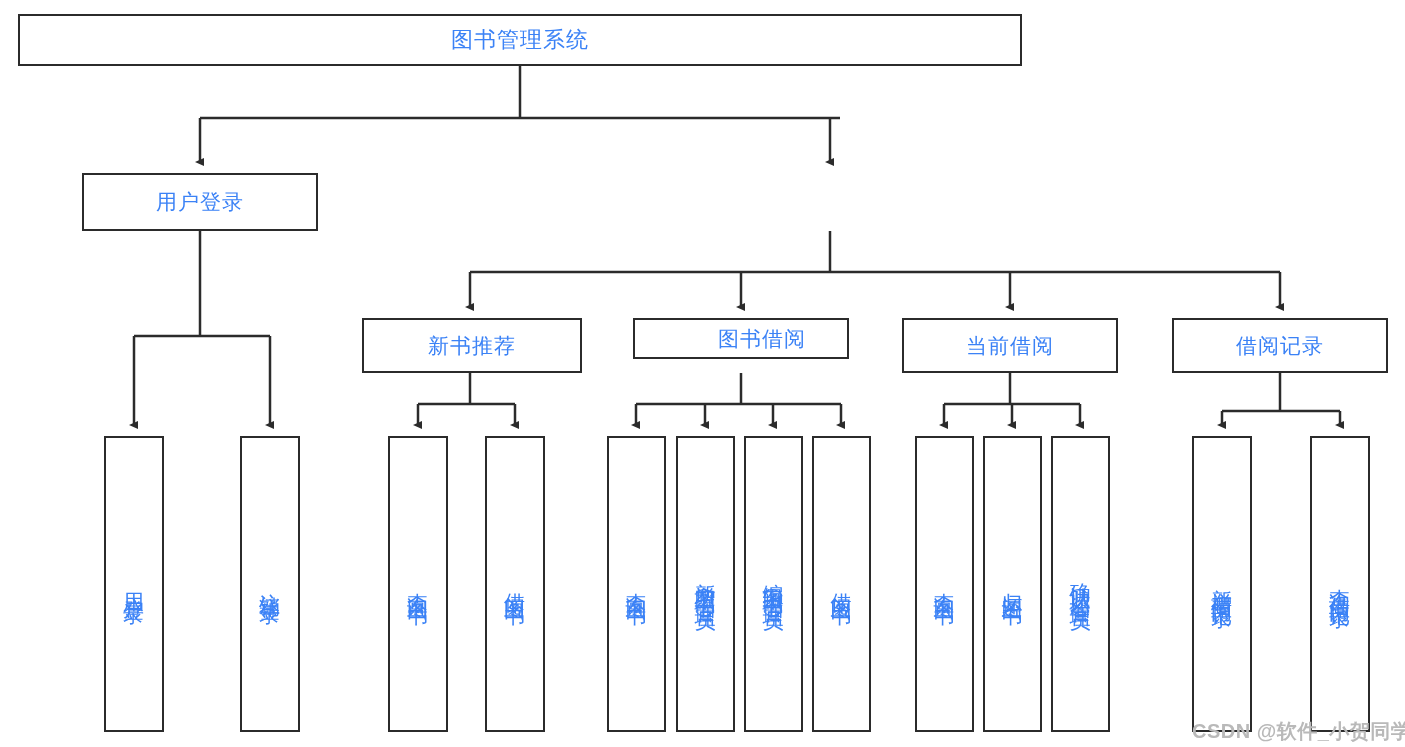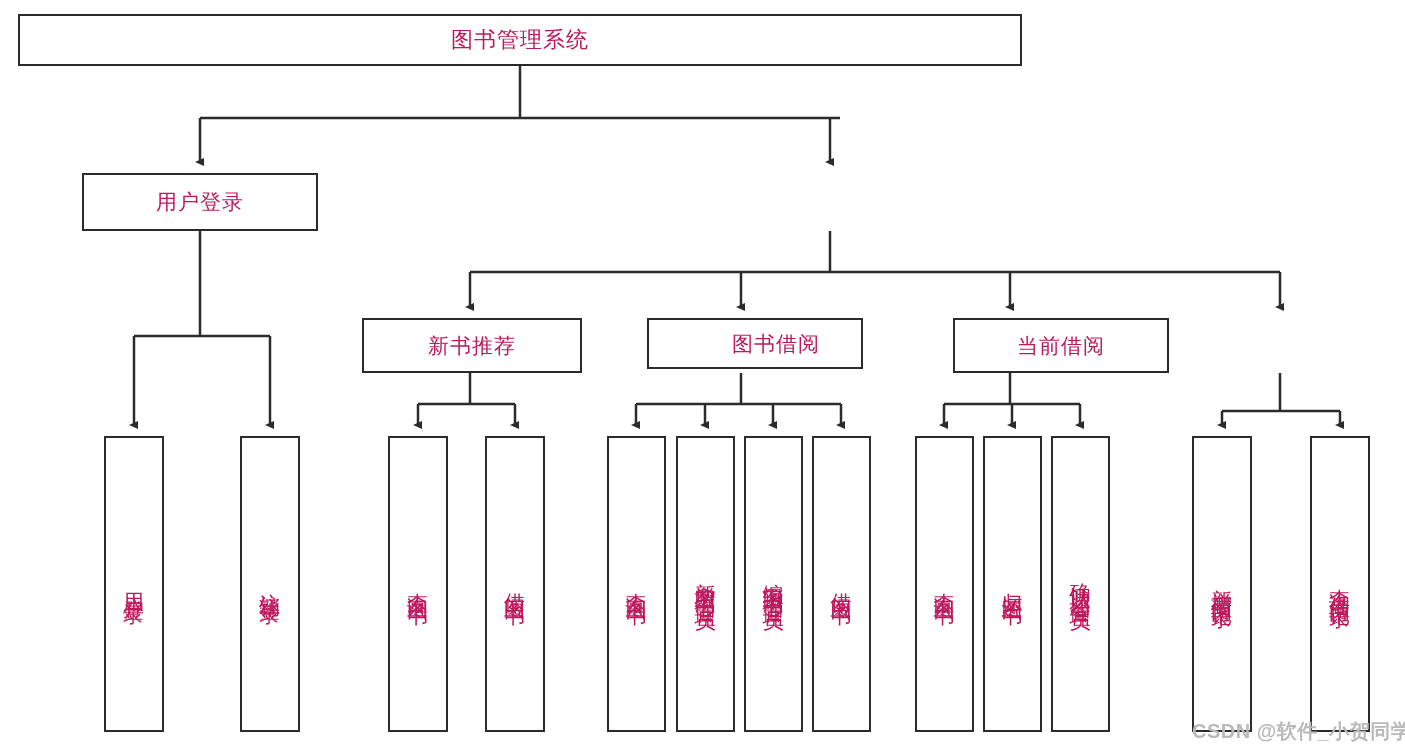--- a/index.html
+++ b/index.html
@@ -22,21 +22,21 @@
     left: 0;
     top: 0;
     width: 1405px;
     height: 747px;
   }
   .node {
     position: absolute;
     box-sizing: border-box;
     border: 2px solid #2b2b2b;
     background: #ffffff;
-    color: #be185d;
+    color: #3b82f6;
     display: flex;
     align-items: center;
     justify-content: center;
     text-align: center;
   }
   .node.horiz {
     font-size: 21px;
     letter-spacing: 1px;
   }
   .node.vert {
@@ -120,25 +120,28 @@
     <span>图书管理系统</span>
   </div>
 
   <div class="node horiz" style="left:82px; top:173px; width:236px; height:58px;">
     <span>用户登录</span>
   </div>
 
   <div class="node horiz" style="left:362px; top:318px; width:220px; height:55px;">
     <span>新书推荐</span>
   </div>
-  <div class="node horiz" style="left:647px; top:318px; width:216px; height:51px;padding-left:42px;">
+  <div class="node horiz" style="left:633px; top:318px; width:216px; height:41px;padding-left:42px;">
     <span>图书借阅</span>
   </div>
-  <div class="node horiz" style="left:953px; top:318px; width:216px; height:55px;">
+  <div class="node horiz" style="left:902px; top:318px; width:216px; height:55px;">
     <span>当前借阅</span>
+  </div>
+  <div class="node horiz" style="left:1172px; top:318px; width:216px; height:55px;">
+    <span>借阅记录</span>
   </div>
 
   <div class="node vert" style="left:104px; top:436px; width:60px; height:296px;">
     <span class="vtext">用户登录</span>
   </div>
   <div class="node vert" style="left:240px; top:436px; width:60px; height:296px;">
     <span class="vtext">注销登录</span>
   </div>
   <div class="node vert" style="left:388px; top:436px; width:60px; height:296px;">
     <span class="vtext">查询图书</span>

